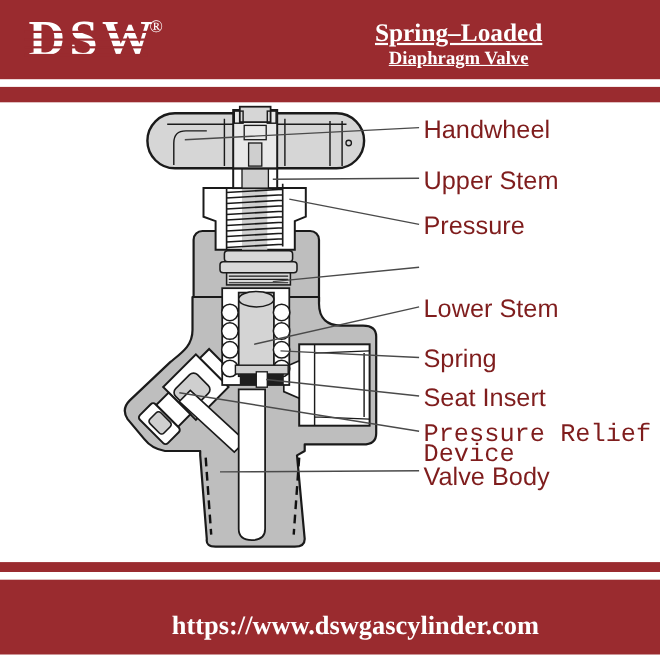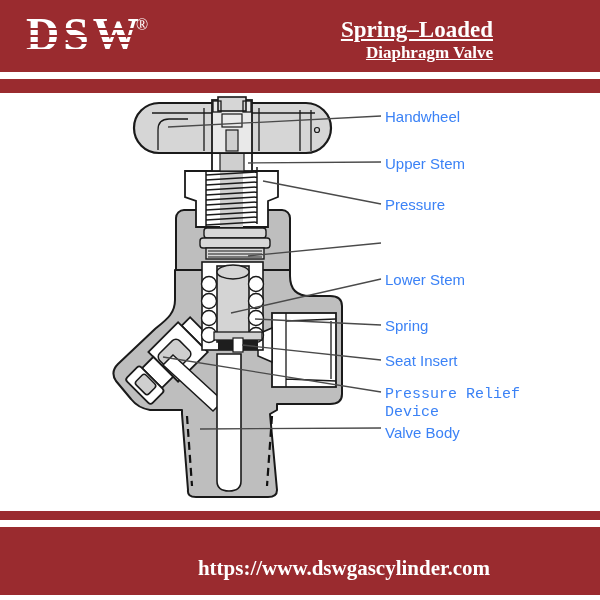--- a/index.html
+++ b/index.html
@@ -17,28 +17,28 @@
         line-height:46px;letter-spacing:4px;}
   .logo-stripe{position:absolute;left:22px;width:112px;height:2px;
         background:var(--brand-red,#9A2B2F);}
   #reg-mark{position:absolute;left:136px;top:16px;color:#fff;font-size:16px;
         font-family:"Liberation Serif",serif;}
 
   
   #header-titles{position:absolute;top:17px;right:107px;text-align:right;color:#fff;
         font-family:"Liberation Serif",serif;font-weight:bold;text-decoration:underline;}
   #header-title-1{font-size:23px;line-height:26px;}
-  #header-title-2{font-size:17px;line-height:20px;}
+  #header-title-2{font-size:17px;line-height:20px;text-align:center;}
 
   
   #footer-url{position:absolute;top:556px;right:110px;color:#fff;
-        font-family:"Liberation Serif",serif;font-weight:bold;font-size:21px;}
+        font-family:"Liberation Serif",serif;font-weight:bold;font-size:24px;}
 
   
-  .lbl{position:absolute;left:385px;color:#3b82f6;font-size:15px;line-height:18px;
+  .lbl{position:absolute;left:385px;color:#7f1d1d;font-size:23px;line-height:18px;
        white-space:nowrap;}
   .lbl.two-line{white-space:pre-line;font-family:Liberation Mono, monospace;}
 
   #valve-svg{position:absolute;left:0;top:0;}
 </style>
 </head>
 <body>
 
 <div id="screen">
 

